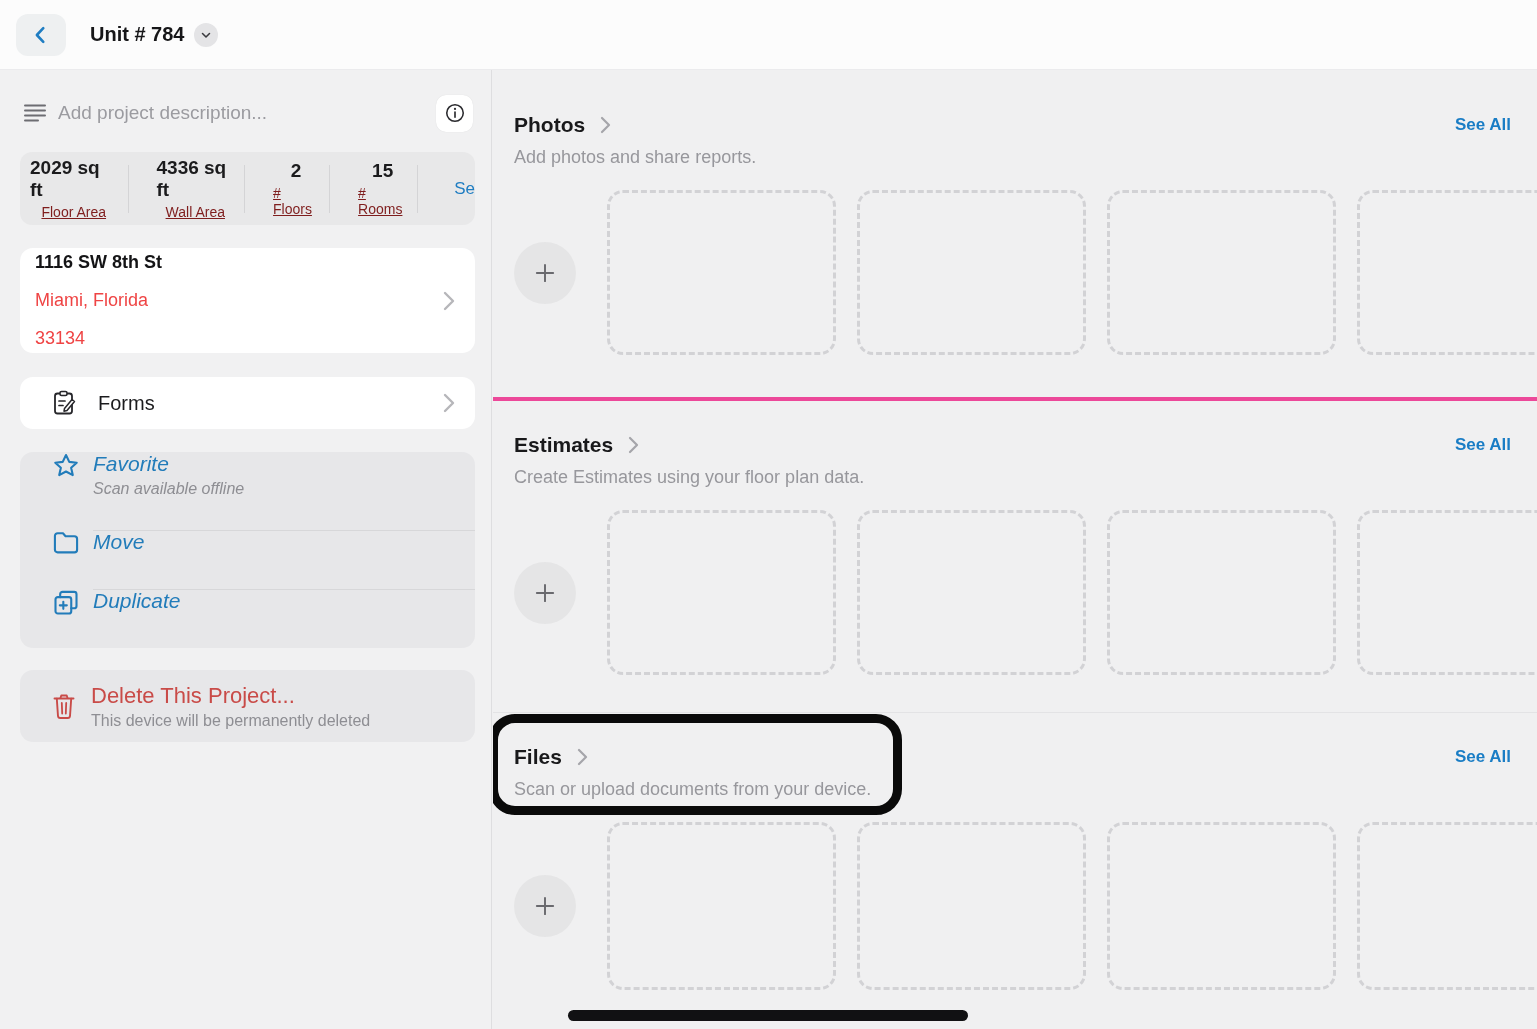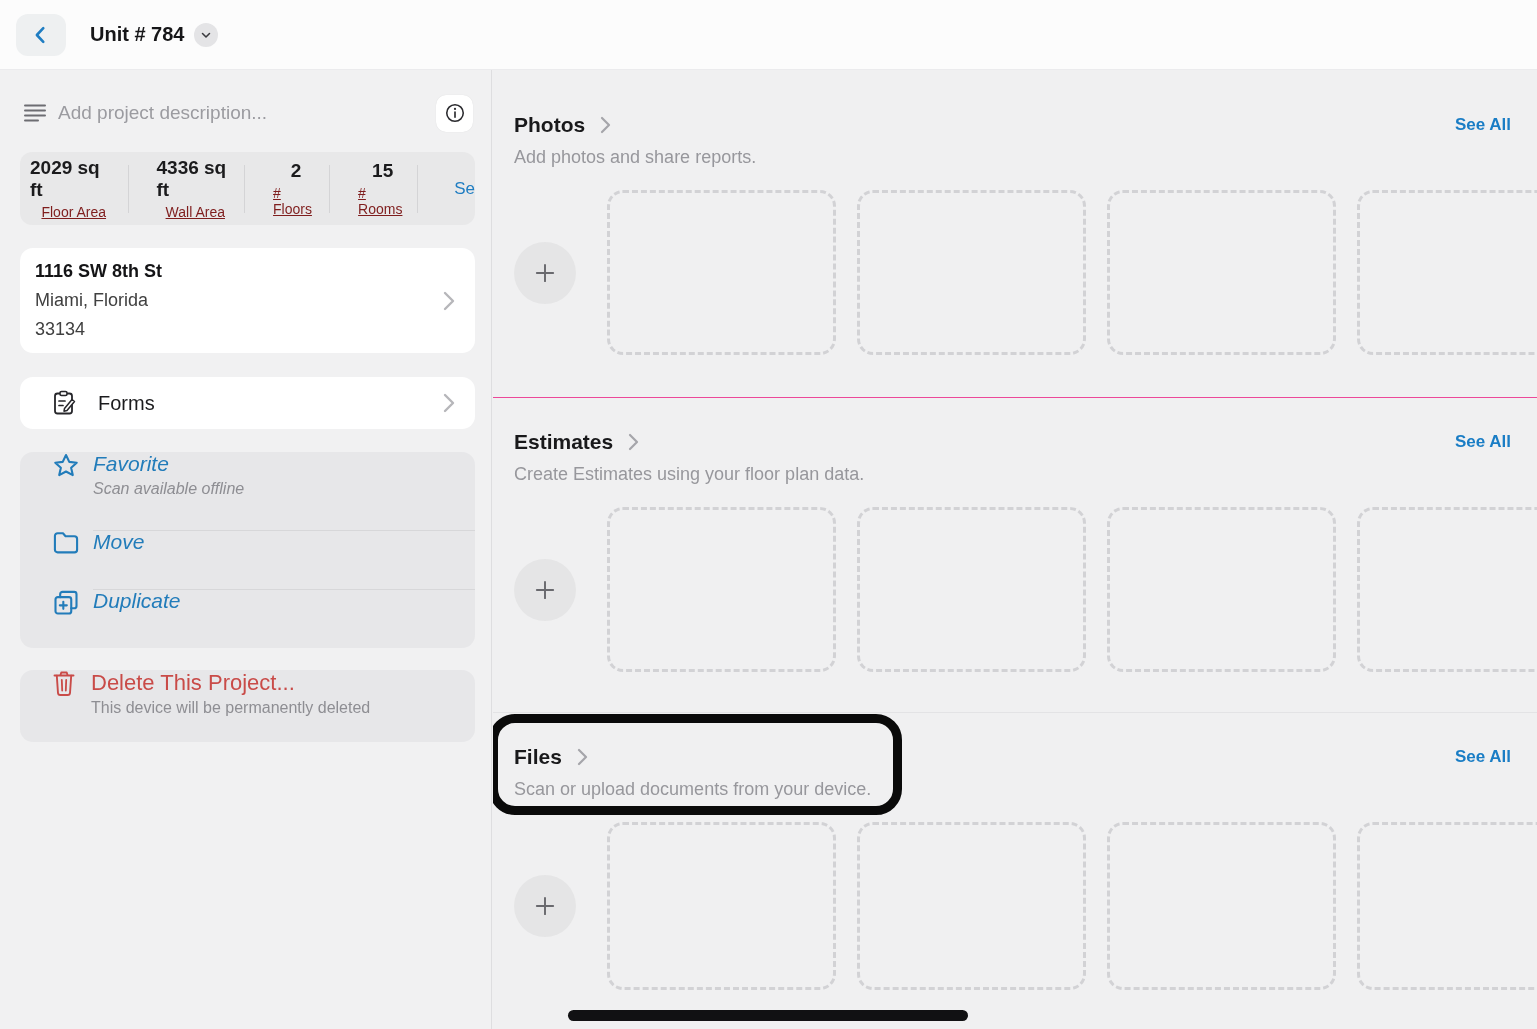--- a/index.html
+++ b/index.html
@@ -81,21 +81,21 @@
   .map-road2 { position:absolute; left:0; right:0; top:49px; height:3px; background:#d9dde2; }
   .map-road-label {
     position:absolute; top:6px; left:1px; right:0; font-size:13px; font-weight:bold;
     color:#4b4b55; white-space:nowrap; letter-spacing:.5px;
   }
   .map-google {
     position:absolute; bottom:4px; left:8px; font-size:15px; font-weight:bold; letter-spacing:.2px;
   }
   .address-text { margin-left:15px; flex:1; }
   .addr1 { font-size:18px; font-weight:bold; color:#141416; }
-  .addr2,.addr3 { font-size:18px; color:#404040; margin-top:8px; }
+  .addr2,.addr3 { font-size:18px; color:#ef4444; margin-top:17px; }
   .row-chevron { margin-right:18px; flex:none; }
 
   .forms-card { top:307px; height:52px; display:flex; align-items:center; cursor:pointer; }
   .forms-icon { margin-left:32px; flex:none; }
   .forms-label { font-size:20px; margin-left:22px; flex:1; color:#1b1b1d; }
 
   .actions-card {
     position:absolute; top:382px; left:20px; width:455px; height:196px;
     background:#e7e7e9; border-radius:13px; overflow:hidden;
   }
@@ -105,32 +105,32 @@
   .action-title { font-size:21px; color:#227cba; }
   .action-sub { font-size:16px; color:#8e8e93; margin-top:4px; }
   .row-fav { height:78px; }
   .row-move,.row-dup { height:59px; }
   .row-move::before,.row-dup::before {
     content:""; position:absolute; top:0; left:73px; right:0; height:1px; background:#d7d7d9;
   }
 
   .delete-card {
     position:absolute; top:600px; left:20px; width:455px; height:72px;
-    background:#e7e7e9; border-radius:13px; display:flex; align-items:flex-start; cursor:pointer;
+    background:#e7e7e9; border-radius:13px; display:flex; align-items:center; cursor:pointer;
   }
   .delete-icon { margin-left:32px; flex:none; }
   .delete-text { margin-left:15px; }
   .delete-title { font-size:22px; color:#c94b48; }
   .delete-sub { font-size:16px; color:#8e8e93; margin-top:3px; }
 
   
   .content { position:absolute; top:70px; left:493px; width:1044px; height:959px; }
   .section { position:relative; width:100%; overflow:hidden; }
   .sec-photos { height:327px; }
-  .sec-estimates { height:315px; border-top:1px solid #ec4899; }
+  .sec-estimates { height:315px; border-top:4px solid #ec4899; }
   .sec-files { height:317px; border-top:1px solid #e3e3e5; }
 
   .sec-head {
     display:flex; align-items:center; padding:0 26px 0 21px;
   }
   .sec-photos .sec-head { margin-top:43px; }
   .sec-estimates .sec-head, .sec-files .sec-head { margin-top:32px; }
   .sec-title { font-size:21px; font-weight:bold; color:#19191b; cursor:pointer; }
   .sec-title-chevron { margin-left:14px; cursor:pointer; }
   .see-all { margin-left:auto; font-size:17px; font-weight:600; color:#1a7dc5; cursor:pointer; }

